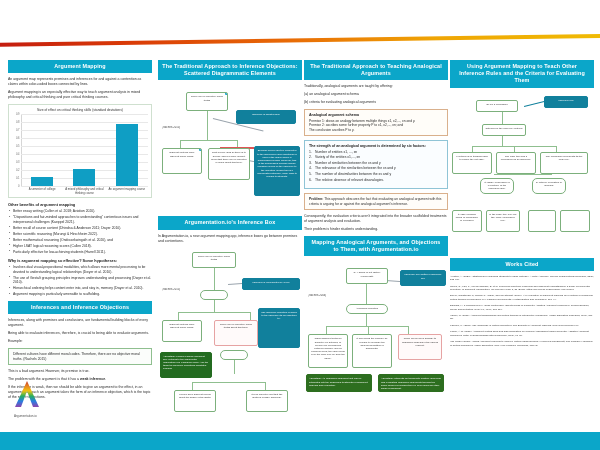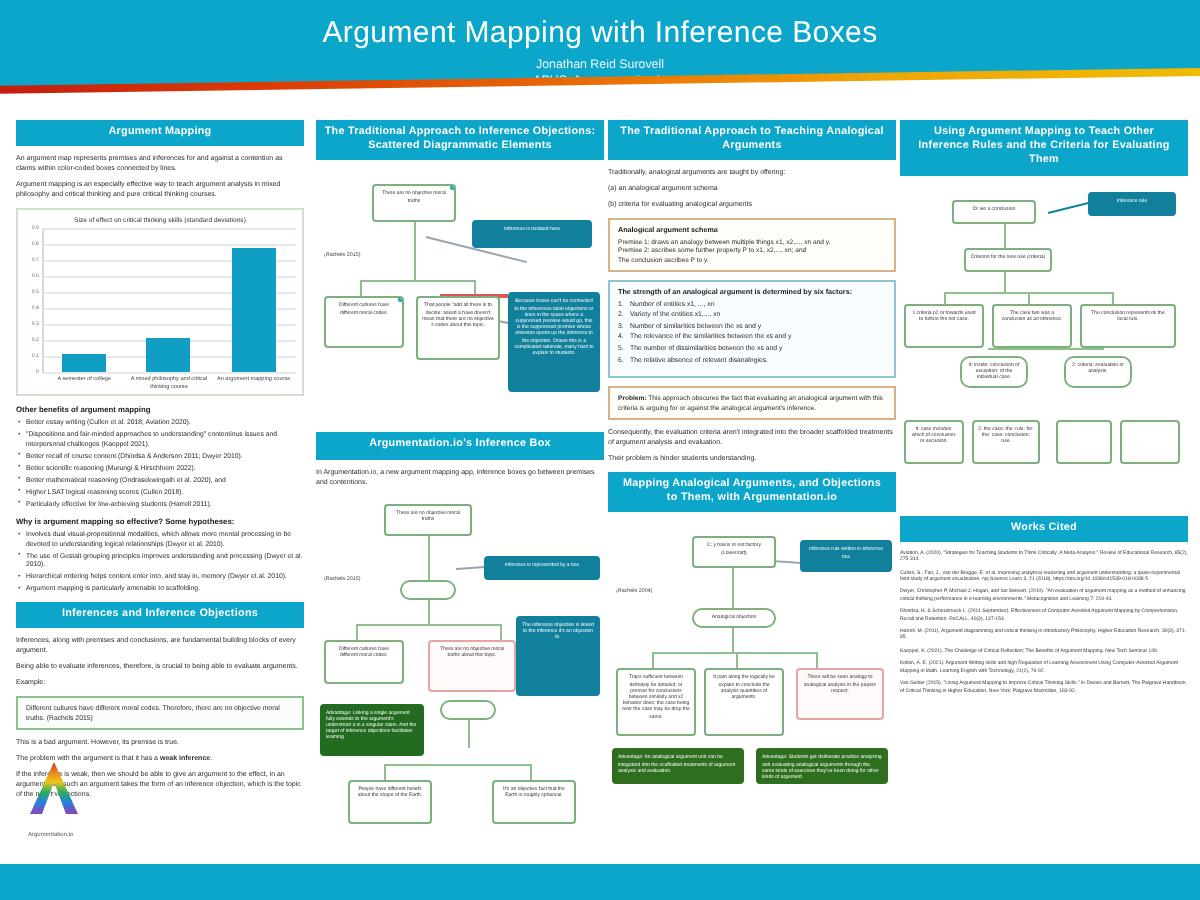--- a/index.html
+++ b/index.html
@@ -118,27 +118,20 @@
   
   .logo-wrap { position: absolute; left: 14px; top: 380px; width: 70px; }
   .logo-cap { font-size: 3px; color: #555; margin-top: 2px; }
   .footer-bar { position: absolute; left: 0; bottom: 0; width: 600px; height: 18px; background: #0ba6c9; }
 </style>
 </head>
 <body>
 
 <div class="poster">
 
-  <div class="header">
-    <div class="header-title">Argument Mapping with Inference Boxes</div>
-    <div class="header-author">
-      <div>Jonathan Reid Surovell</div>
-      <div>APUS, Argumentation.io</div>
-    </div>
-  </div>
   <div class="swoosh"></div>
   <div class="swoosh-mask"></div>
 
   <div class="cols">
 
     <div class="col c1">
 
       <div class="sec-head">Argument Mapping</div>
 
       <div class="body-text">

